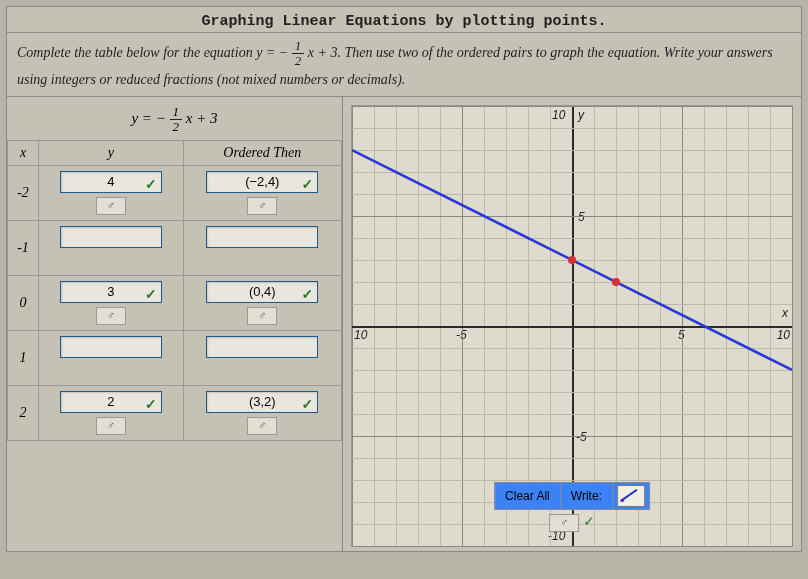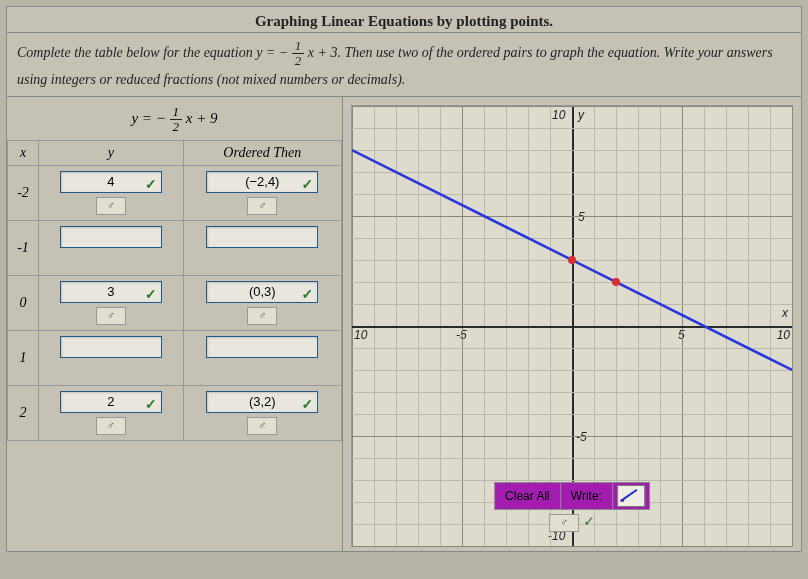--- a/index.html
+++ b/index.html
@@ -7,21 +7,21 @@
     font-family: Georgia, 'Times New Roman', serif;
     background: #b8b4a8;
     padding: 6px;
   }
   .outer {
     border: 1px solid #888;
     background: #c5c1b5;
   }
   .title {
     text-align: center;
-    font-family: Liberation Serif, serif;
+    font-family: Liberation Mono, monospace;
     font-weight: bold;
     font-size: 15px;
     padding: 6px 0 2px 0;
     color: #222;
     border-bottom: 1px solid #888;
   }
   .instructions {
     font-style: italic;
     font-family: Georgia, serif;
     font-size: 14px;
@@ -122,21 +122,21 @@
   .ticklabel { position:absolute; font-family:Arial,sans-serif; font-size:12px; color:#222; font-style:italic;}
   .controls {
     position:absolute;
     bottom: 10px;
     left: 50%;
     transform: translateX(-50%);
     z-index: 5;
   }
   .ctrlrow { display:flex; gap:0; border:1px solid #888;}
   .ctrlbtn {
-    background:#a21caf;
+    background:#3b82f6;
     border-right:1px solid #888;
     font-family:Arial,sans-serif;
     font-size:12px;
     padding:3px 10px;
     display:flex;
     align-items:center;
     gap:4px;
   }
   .ctrlbtn:last-child { border-right:none; }
   .drawswatch {
@@ -169,21 +169,21 @@
 
   <div class="content">
     <div class="left">
       <div class="eqrow">
         <span>y = </span>
         <span>−</span>
         <span class="frac">
           <span class="n">1</span>
           <span class="d">2</span>
         </span>
-        <span>x + 9</span>
+        <span>x + 3</span>
       </div>
       <table class="tbl">
         <tbody>
             <tr>
           <th class="xcol">x</th>
           <th>y</th>
           <th>Ordered Then</th>
         </tr>
         <tr>
           <td class="xcol">-2</td>
@@ -207,21 +207,21 @@
             <div class="linkbox" style="visibility:hidden">♂</div>
           </td>
         </tr>
         <tr>
           <td class="xcol">0</td>
           <td>
             <div class="ansbox"><span>3</span><span class="check">✓</span></div>
             <div class="linkbox">♂</div>
           </td>
           <td>
-            <div class="ansbox wide"><span>(0,3)</span><span class="check">✓</span></div>
+            <div class="ansbox wide"><span>(0,4)</span><span class="check">✓</span></div>
             <div class="linkbox">♂</div>
           </td>
         </tr>
         <tr>
           <td class="xcol">1</td>
           <td>
             <div class="ansbox"><span></span></div>
             <div class="linkbox" style="visibility:hidden">♂</div>
           </td>
           <td>

